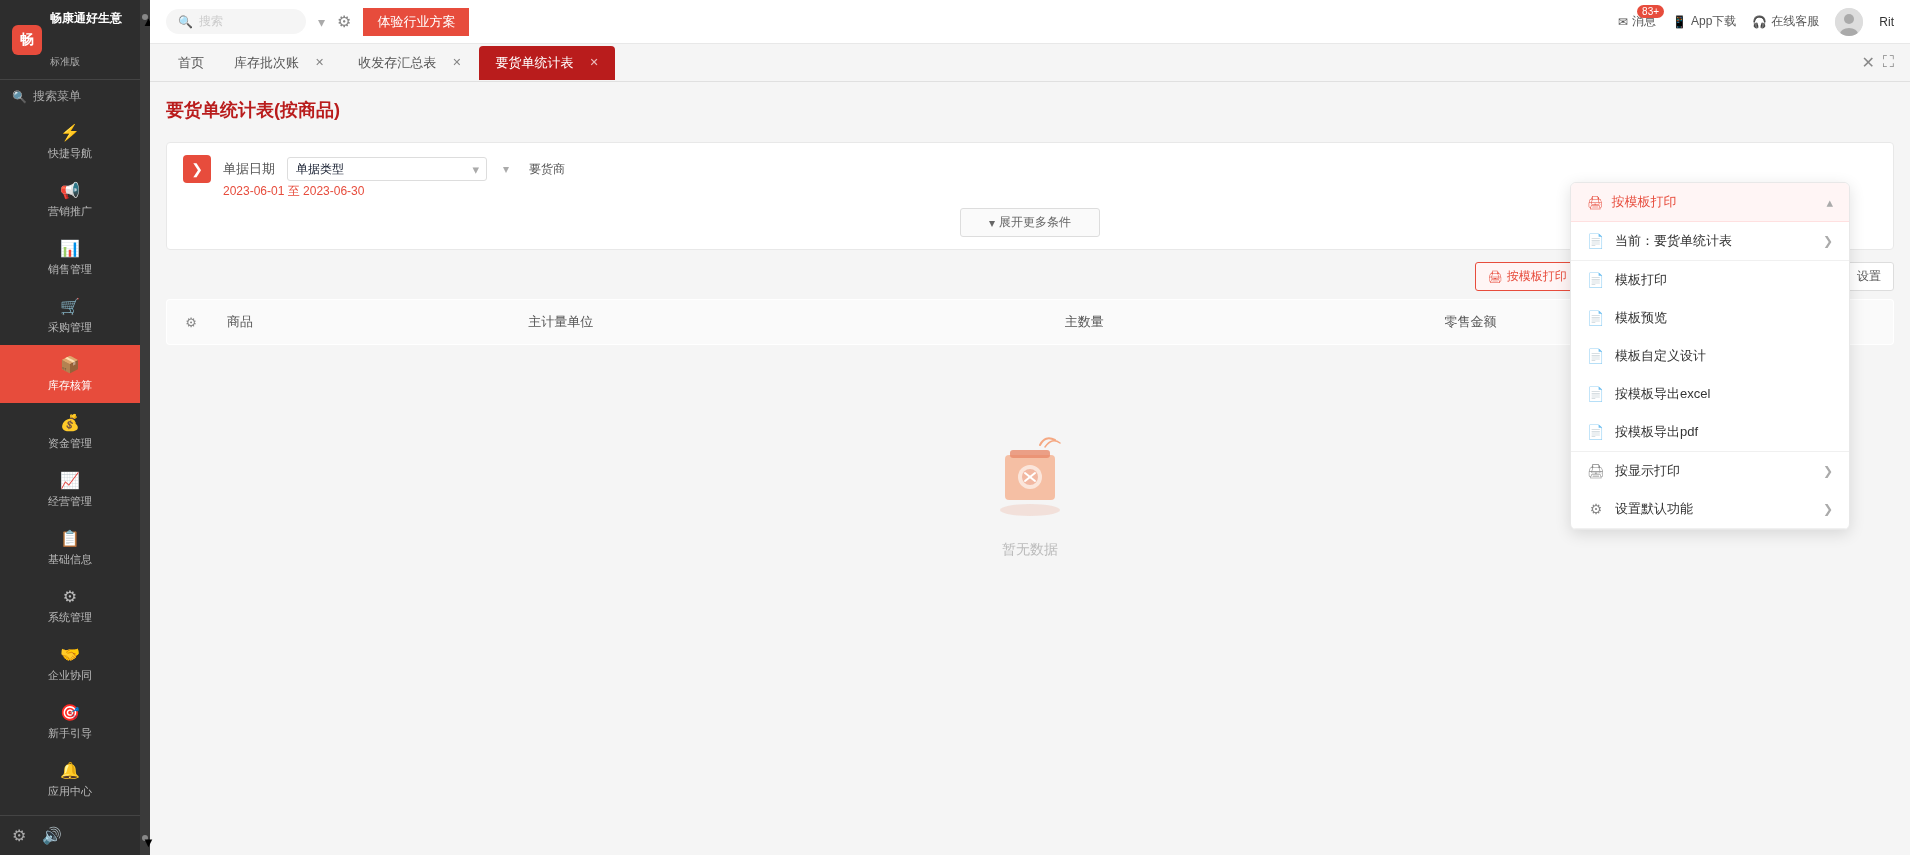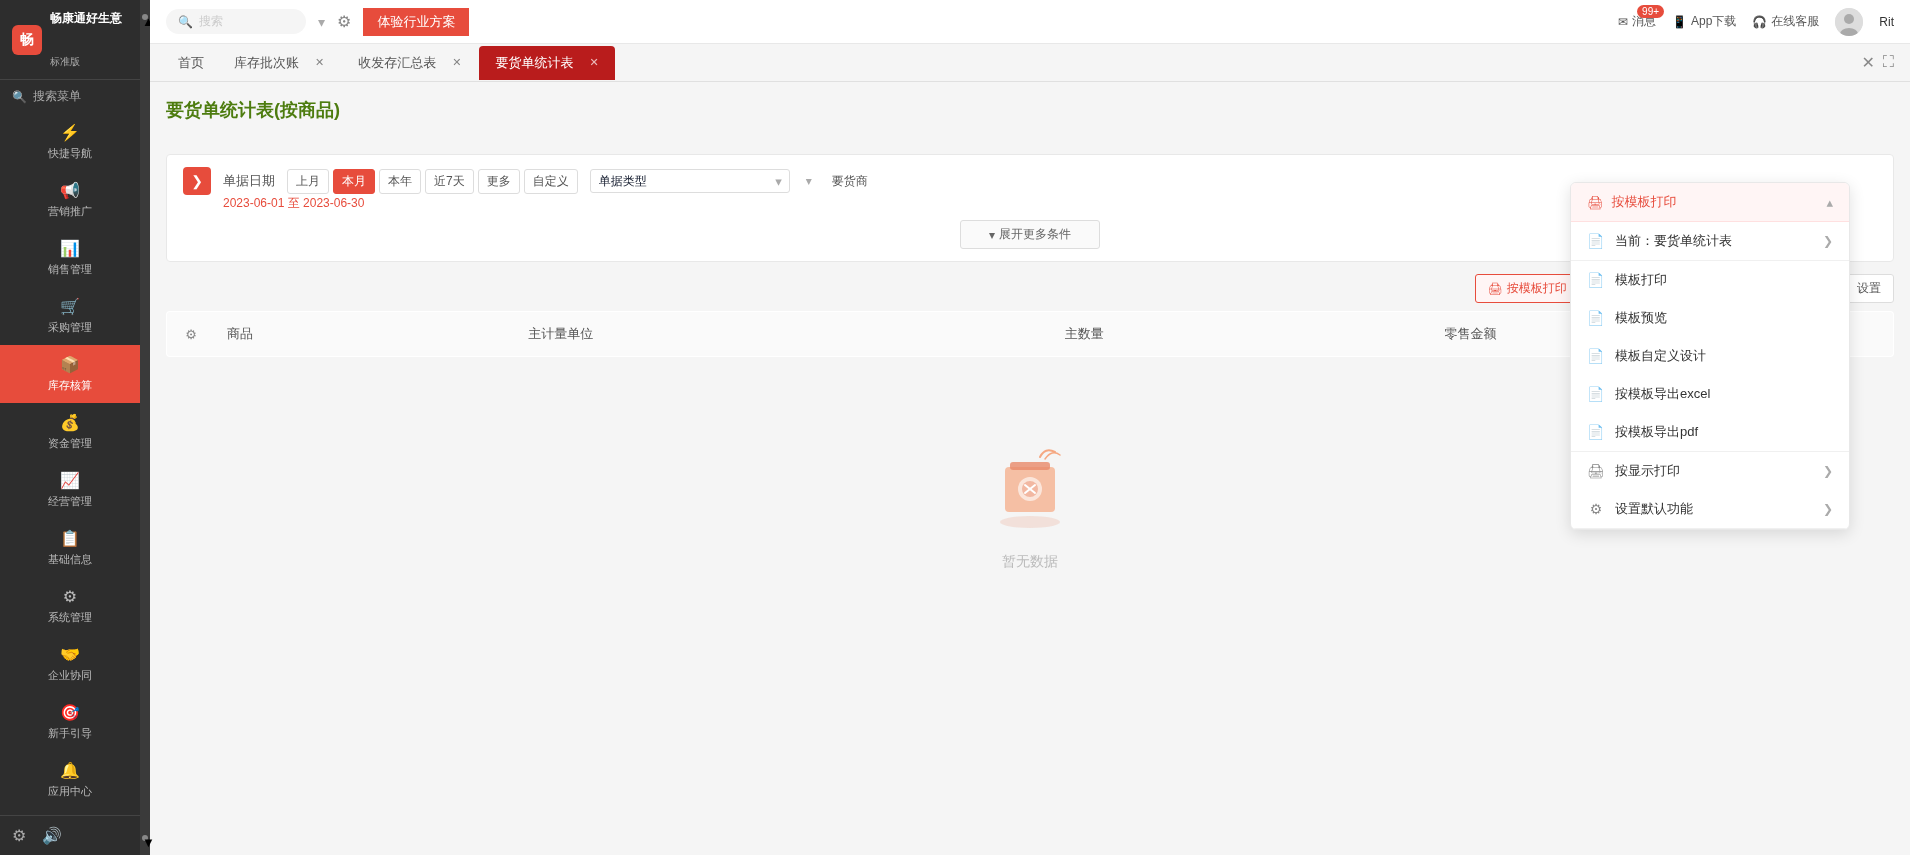--- a/index.html
+++ b/index.html
@@ -191,22 +191,22 @@
     .page-content {
       flex: 1;
       overflow: auto;
       padding: 16px;
       position: relative;
     }
 
     .page-title {
       font-size: 18px;
       font-weight: bold;
-      color: #4d7c0f;
-      margin-bottom: 32px;
+      color: #b91c1c;
+      margin-bottom: 20px;
     }
 
     
     .filter-bar {
       background: #fff;
       border: 1px solid #e8e8e8;
       border-radius: 4px;
       padding: 12px 16px;
       margin-bottom: 12px;
     }
@@ -530,21 +530,21 @@
       <span style="color:#ccc;font-size:12px;">搜索</span>
     </div>
     <span style="color:#aaa;font-size:14px;">▾</span>
     <span class="topbar-settings">⚙</span>
     <button class="topbar-trial-btn">体验行业方案</button>
     <div class="topbar-spacer"></div>
     <div class="topbar-actions">
       <div class="topbar-action-item">
         <span>✉</span>
         <span>消息</span>
-        <span class="badge">99+</span>
+        <span class="badge">83+</span>
       </div>
       <div class="topbar-action-item">
         <span>📱</span>
         <span>App下载</span>
       </div>
       <div class="topbar-action-item">
         <span>🎧</span>
         <span>在线客服</span>
       </div>
       <div class="topbar-avatar">
@@ -580,28 +580,20 @@
 
   <div class="page-content">
     <div class="page-title">要货单统计表(按商品)</div>
 
     <div class="filter-bar">
       <div class="filter-row">
         <div class="filter-expand-btn">
           <span>❯</span>
         </div>
         <span class="filter-label">单据日期</span>
-        <div class="date-buttons">
-          <button class="date-btn">上月</button>
-          <button class="date-btn active">本月</button>
-          <button class="date-btn">本年</button>
-          <button class="date-btn">近7天</button>
-          <button class="date-btn">更多</button>
-          <button class="date-btn">自定义</button>
-        </div>
         <div class="select-wrapper">
           <select class="filter-select">
             <option>单据类型</option>
           </select>
         </div>
         <span style="color:#aaa;font-size:12px;margin-left:4px;">▾</span>
         <span style="color:#555;font-size:12px;margin-left:8px;">要货商</span>
       </div>
       <div style="margin-top:0;padding-left:40px;">
         <span style="color:#e74c3c;font-size:12px;">2023-06-01 至 2023-06-30</span>

